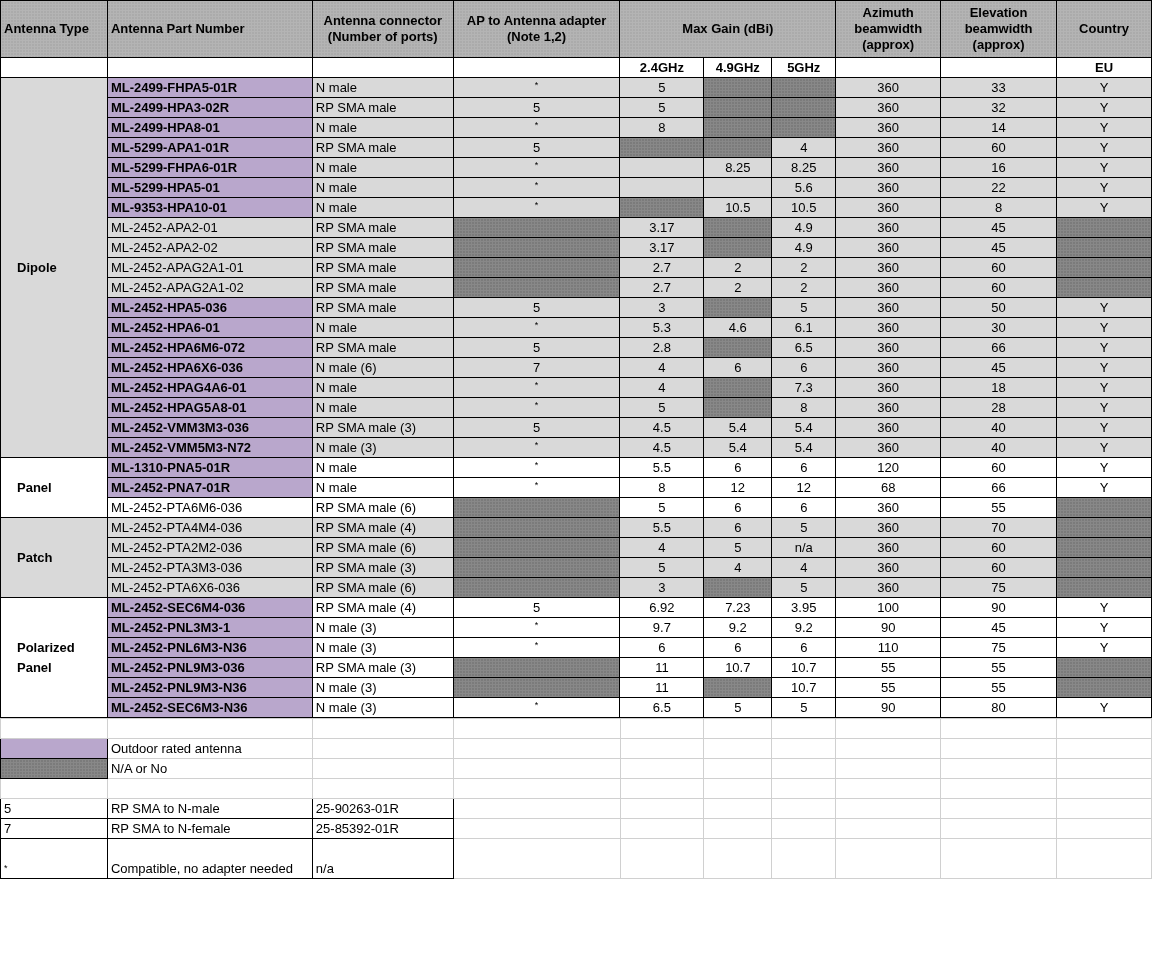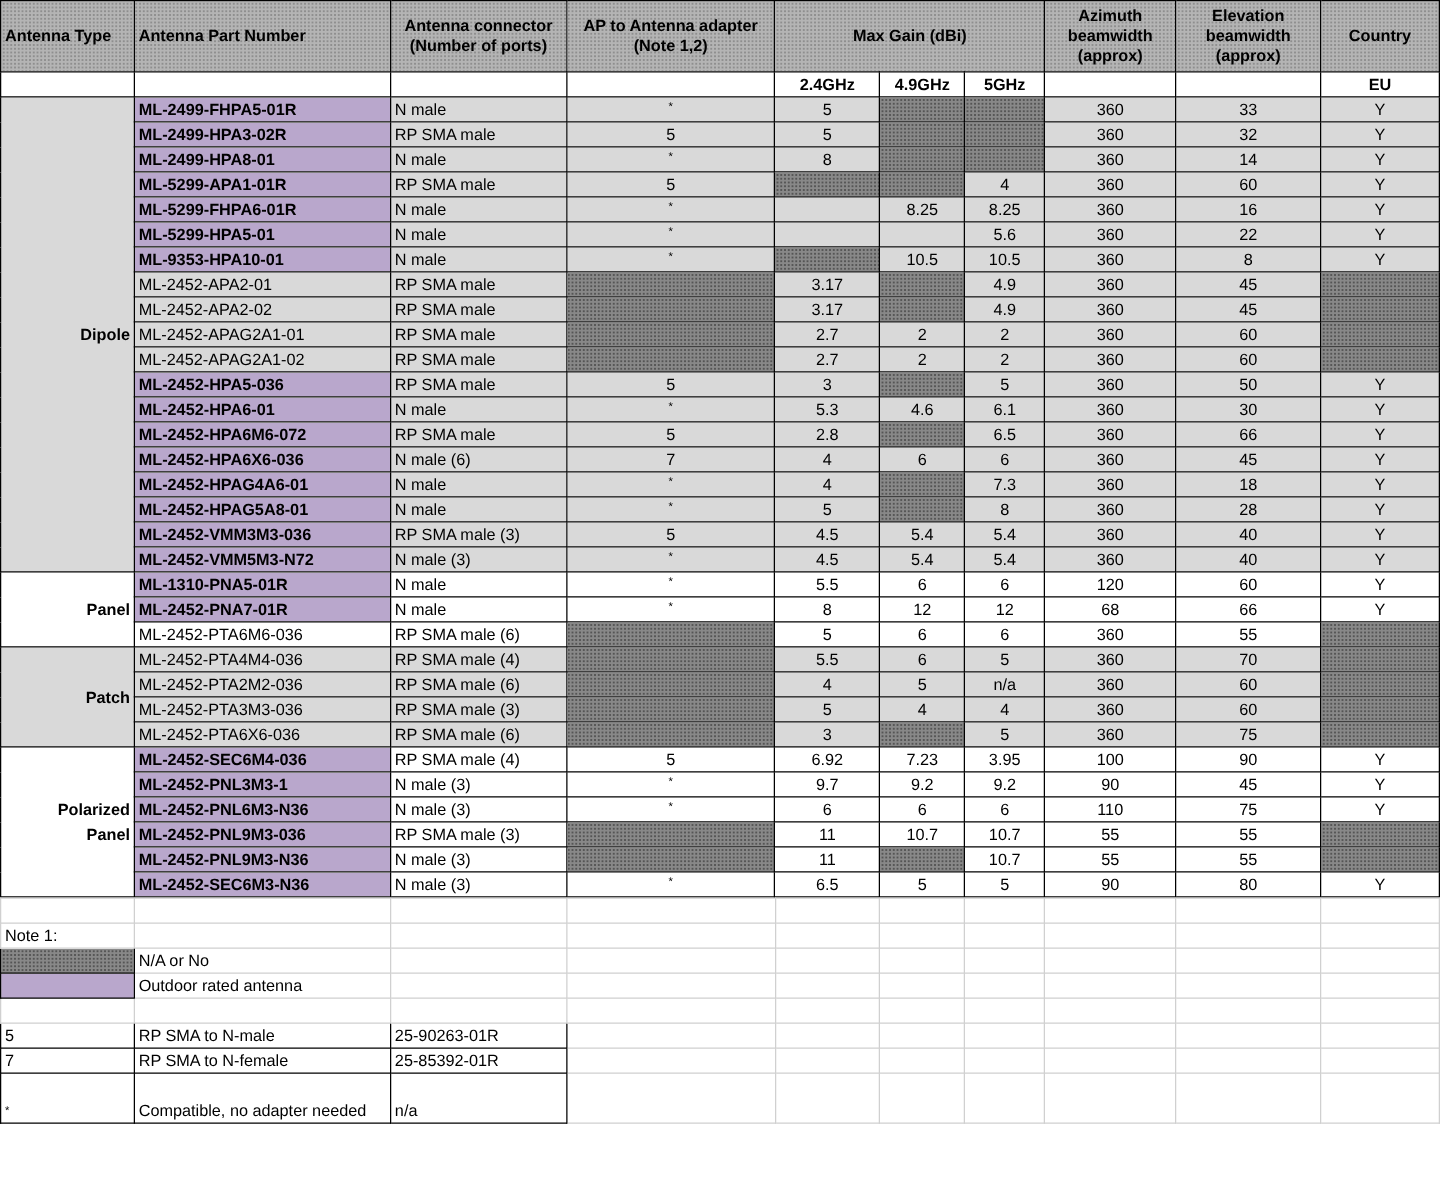--- a/index.html
+++ b/index.html
@@ -14,21 +14,21 @@
        background-size:3px 3px; font-weight:bold; text-align:center; line-height:16px; vertical-align:middle; font-size:13px; }
   .hdr td.h.left { text-align:left; }
   .sub td { background:#fff; font-weight:bold; text-align:center; }
   .gray { background:#d9d9d9; }
   .white { background:#fff; }
   .purple { background:#b9a7cc !important;font-weight:bold; }
   .na { background-color:#888888 !important;
         background-image: radial-gradient(#555 0.7px, transparent 0.8px) !important;
         background-size:3px 3px !important; }
   .c { text-align:center; }
-  .type { text-align:right; font-weight:bold; vertical-align:middle; line-height:20px; white-space:normal;padding-left:16px; }
+  .type { text-align:left; font-weight:bold; vertical-align:middle; line-height:20px; white-space:normal;padding-left:16px; }
   .star { font-size:9px; vertical-align:top; line-height:14px; }
   .notes td { border:1px solid #d0d0d0; height:19px; }
   .nt-hdr td { background-color:#b4b4b4;
        background-image: radial-gradient(#8e8e8e 0.8px, transparent 0.9px);
        background-size:3px 3px; font-weight:bold; border:1px solid #000; line-height:19px; vertical-align:bottom; }
   .nt-row td.b { border:1px solid #000; }
 </style>
 </head>
 <body>
 
@@ -448,46 +448,34 @@
           <td></td>
           <td></td>
           <td></td>
           <td></td>
           <td></td>
           <td></td>
           <td></td>
           <td></td>
         </tr>
       <tr>
-        <td>Note 1:</td>
-        <td></td>
-          <td></td>
+        <td class="purple" style="border:1px solid #000"></td>
+        <td>Outdoor rated antenna</td>
+        <td></td>
           <td></td>
           <td></td>
           <td></td>
           <td></td>
           <td></td>
           <td></td>
           <td></td>
       </tr>
       <tr>
         <td class="na" style="border:1px solid #000"></td>
         <td>N/A or No</td>
-        <td></td>
-          <td></td>
-          <td></td>
-          <td></td>
-          <td></td>
-          <td></td>
-          <td></td>
-          <td></td>
-      </tr>
-      <tr>
-        <td class="purple" style="border:1px solid #000"></td>
-        <td>Outdoor rated antenna</td>
         <td></td>
           <td></td>
           <td></td>
           <td></td>
           <td></td>
           <td></td>
           <td></td>
           <td></td>
       </tr>
       <tr>

